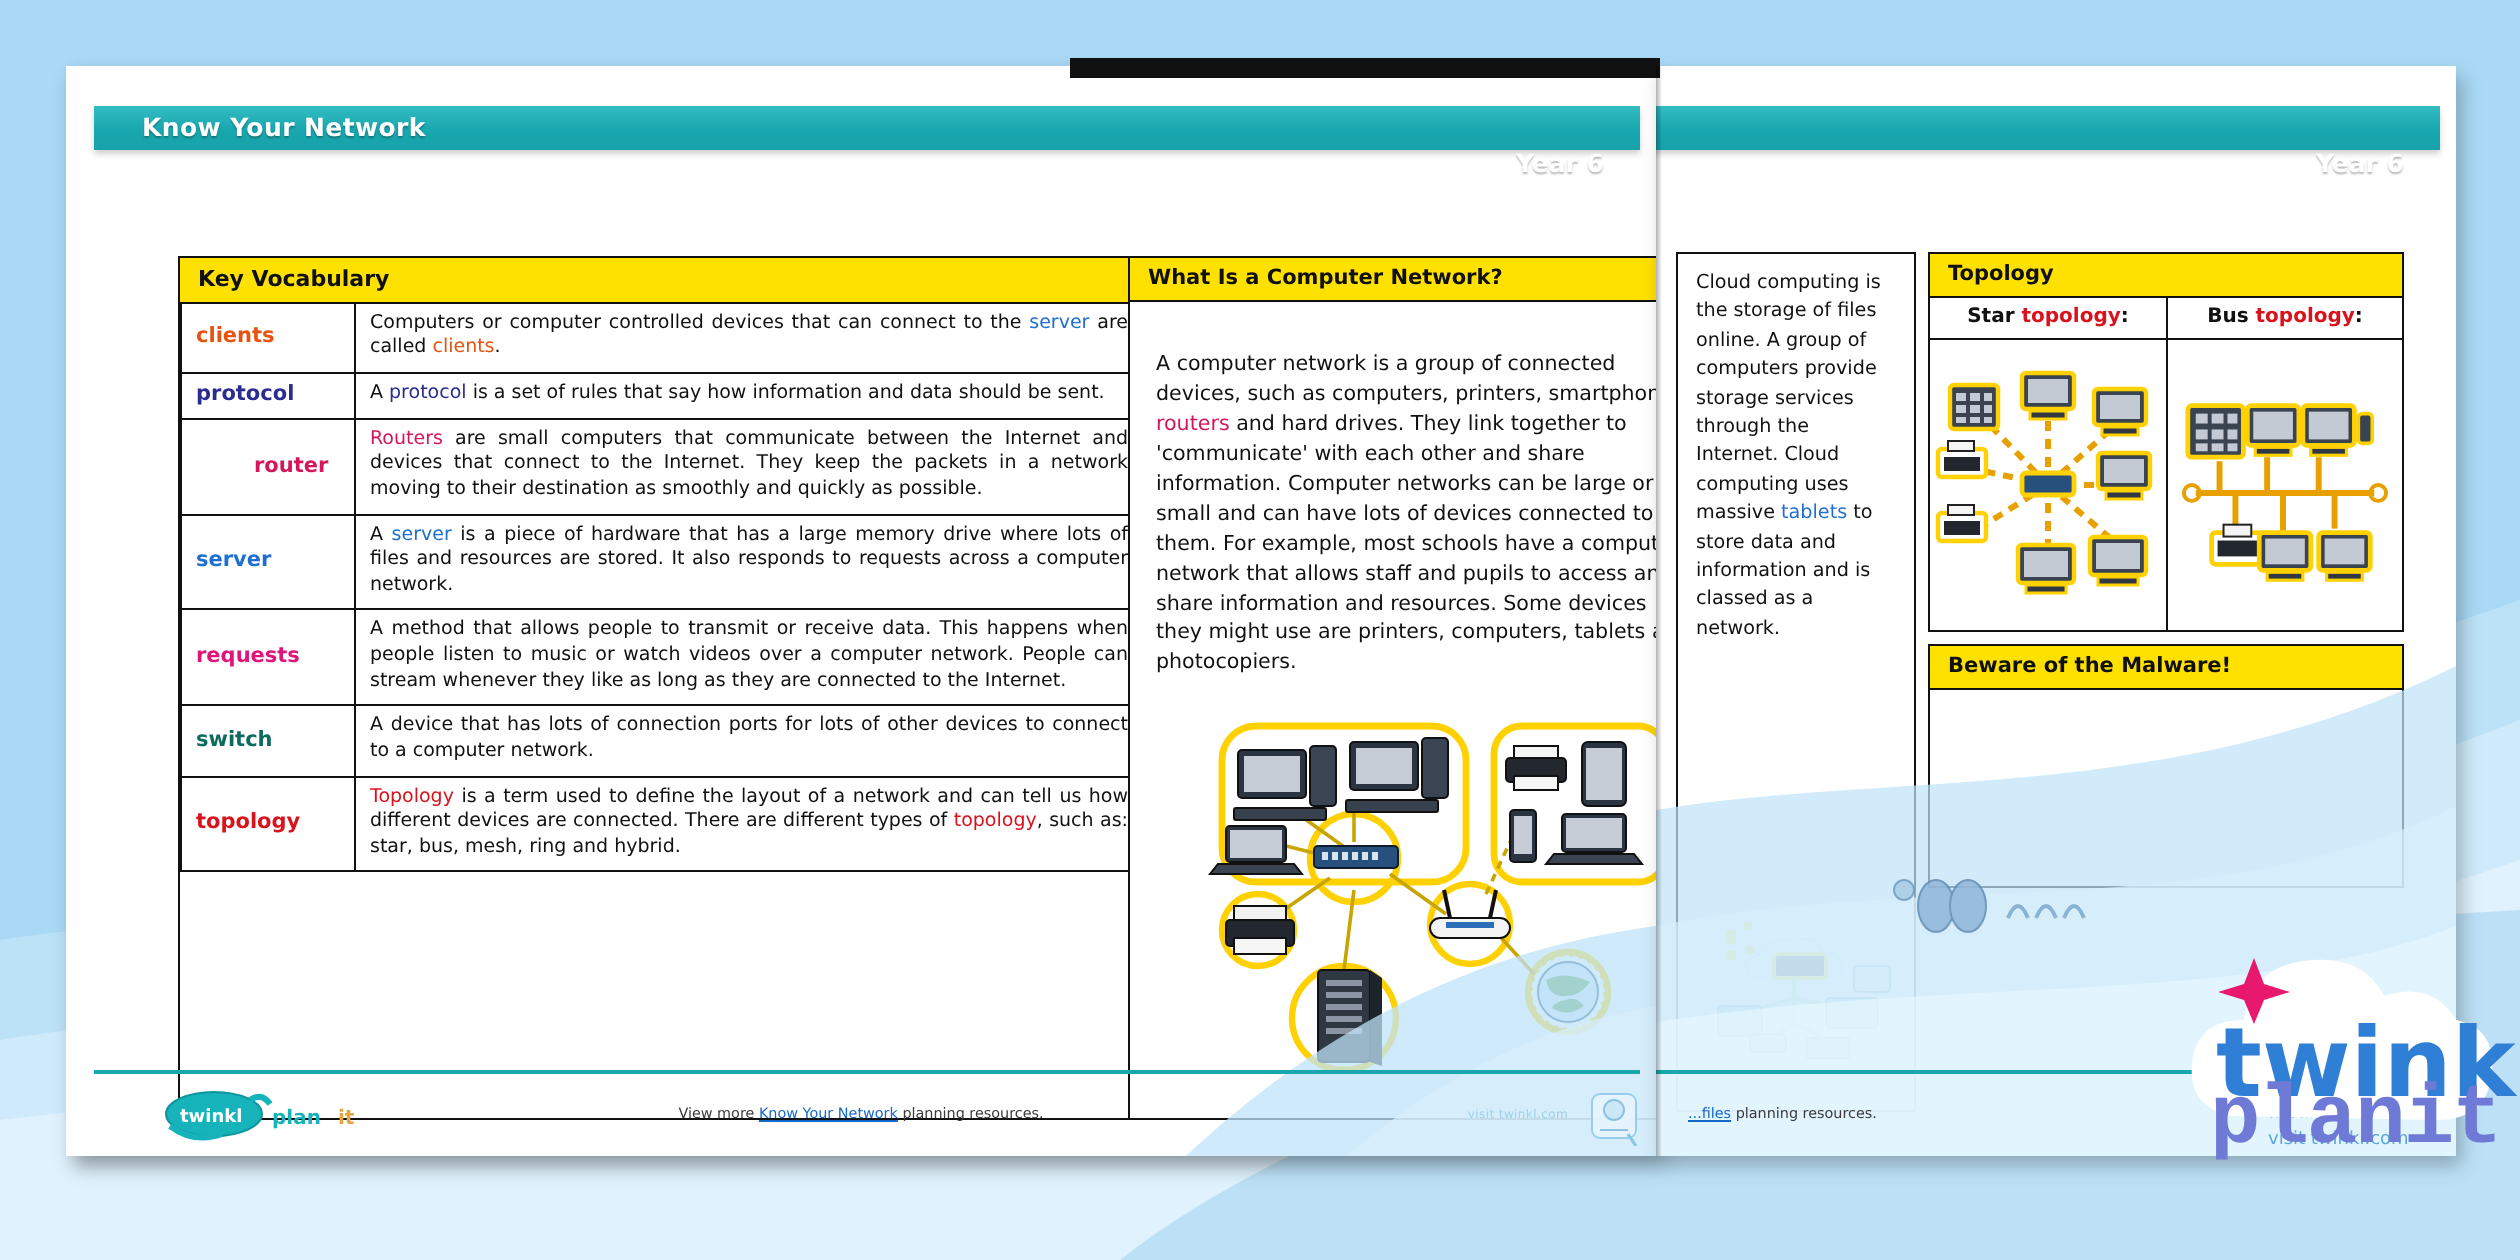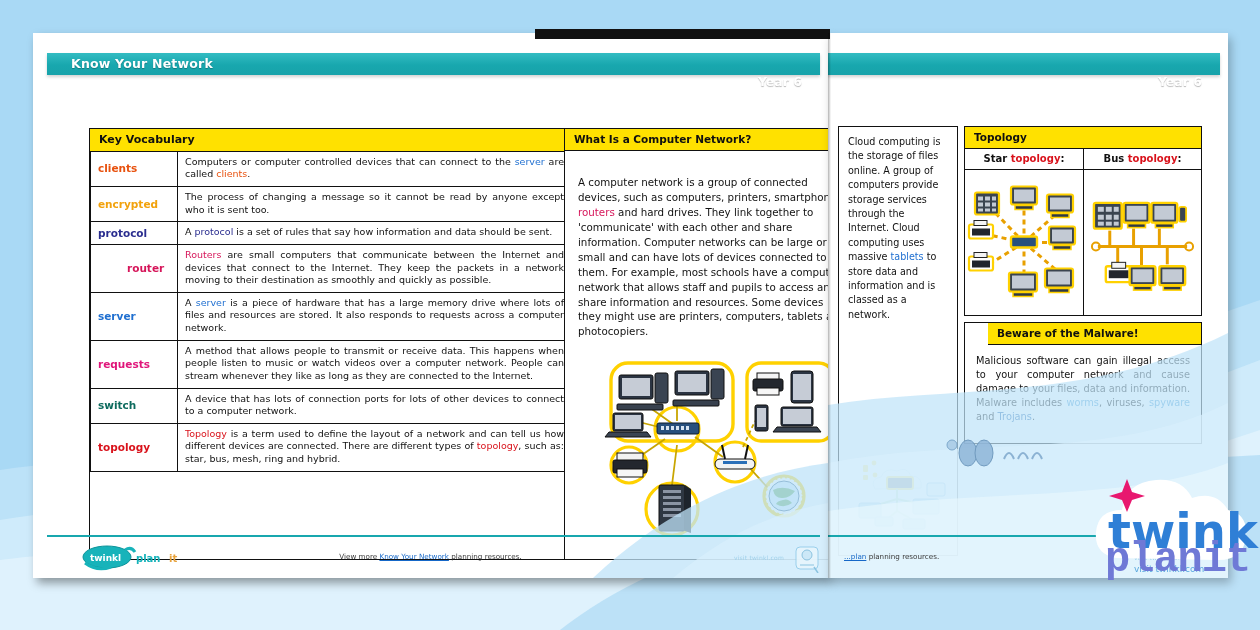--- a/index.html
+++ b/index.html
@@ -86,21 +86,21 @@
   .topo-col{ flex:1 1 50%; display:flex; flex-direction:column; }
   .topo-col + .topo-col{ border-left:1.2px solid #111; }
   .topo-cap{
     border-bottom:1.2px solid #111; text-align:center;
     font-size:10px; font-weight:bold; padding:4px 0 5px 0; color:#111;
   }
   .topo-cap .hl{ color:#d9121b; }
   .topo-art{ flex:1; position:relative; }
 
   #malware{ left:136px; top:289px; width:238px; height:122px; }
-  #malware .panel-head{ font-size:10.5px;margin-left:23px; }
+  #malware .panel-head{ font-size:10.5px; }
   #malware .panel-body{ padding:9px 11px; }
   #malware p{ font-size:9.8px; line-height:1.42; color:#111; text-align:justify;}
 
   
   .footer-rule{ position:absolute; left:14px; right:8px; top:502px; height:2px; background:#18a7ae; }
   #page-right .footer-rule{ left:-5px; }
   .foot-note{
     position:absolute; top:519px; left:50%; transform:translateX(-50%);
     font-size:7.2px; color:#3a3a3a; white-space:nowrap;
   }
@@ -152,24 +152,20 @@
       <span class="hdr-year">Year 6</span>
     </div>
 
     <div class="panel" id="vocab">
       <div class="panel-head">Key Vocabulary</div>
       <table class="vocab">
         <tbody id="vocab-body">
             <tr>
               <td class="term" style="color: rgb(232, 82, 15);">clients</td>
               <td class="def">Computers or computer controlled devices that can connect to the <span style="color:#1f6fd0">server</span> are called <span style="color:#e8520f">clients</span>.</td>
-            </tr>
-            <tr>
-              <td class="term" style="color: rgb(242, 162, 12);">encrypted</td>
-              <td class="def">The process of changing a message so it cannot be read by anyone except who it is sent too.</td>
             </tr>
             <tr>
               <td class="term" style="color: rgb(42, 45, 143);">protocol</td>
               <td class="def">A <span style="color:#2a2d8f">protocol</span> is a set of rules that say how information and data should be sent.</td>
             </tr>
             <tr>
               <td class="term" style="color: rgb(214, 22, 90); padding-left: 36px;">router</td>
               <td class="def"><span style="color:#d6165a">Routers</span> are small computers that communicate between the Internet and devices that connect to the Internet. They keep the packets in a network moving to their destination as smoothly and quickly as possible.</td>
             </tr>
             <tr>
@@ -496,23 +492,20 @@
                 <rect x="80" y="114" width="18" height="4" fill="#2f3844" stroke="#ffd100" stroke-width="1.6"></rect>
               </g>
             </svg>
           </div>
         </div>
       </div>
     </div>
 
     <div class="panel" id="malware">
       <div class="panel-head">Beware of the Malware!</div>
-      <div class="panel-body">
-        <p id="malware-text">Malicious software can gain illegal access to your computer network and cause damage to your files, data and information. Malware includes <span style="color:#4e9fd4">worms</span>, viruses, <span style="color:#4e9fd4">spyware</span> and <span style="color:#2b6cb0">Trojans</span>.</p>
-      </div>
     </div>
 
     <svg class="page-swoosh" viewBox="0 0 400 545" preserveAspectRatio="none">
       <path d="M0,372 C120,352 260,370 400,300 L400,545 L0,545 Z" fill="#bfe3f8" opacity=".72"></path>
       <path d="M0,430 C140,402 280,430 400,370 L400,545 L0,545 Z" fill="#d8f0fc" opacity=".7"></path>
       <path d="M0,478 C150,455 300,470 400,430 L400,545 L0,545 Z" fill="#e8f7fe" opacity=".65"></path>
     </svg>
 
     <svg style="position:absolute;left:106px;top:398px;width:120px;height:60px;opacity:.85" viewBox="0 0 120 60">
       <g fill="#8fb6d8" stroke="#5f8cb4">
@@ -522,21 +515,21 @@
       <g stroke="#7fa8cc" stroke-width="2" fill="none">
         <path d="M70,28 q5,-12 10,0"></path>
           <path d="M84,28 q5,-12 10,0"></path>
           <path d="M98,28 q5,-12 10,0"></path>
       </g>
       <circle cx="18" cy="14" r="5" fill="#a9cbe6" stroke="#6e9cc2"></circle>
     </svg>
 
     <div class="footer-rule"></div>
     <div class="foot-note">
-      <a href="#">...plan</a><span> planning resources.</span>
+      <a href="#">...files</a><span> planning resources.</span>
     </div>
     <div class="visit">visit twinkl.com</div>
   </div>
 </div>
 
 <div class="spine"></div>
 
 <svg class="big-logo" viewBox="0 0 175 175">
   <path d="M26,118 q-22,-4 -20,-26 q2,-22 26,-22 q4,-28 34,-30 q26,-2 36,18 q24,-8 36,12 q20,4 18,26 q-2,24 -28,24 z" fill="#ffffff"></path>
   <text x="18" y="108" font-family="DejaVu Sans, sans-serif" font-size="48" font-weight="bold" fill="#2f7fd6">twinkl</text>

